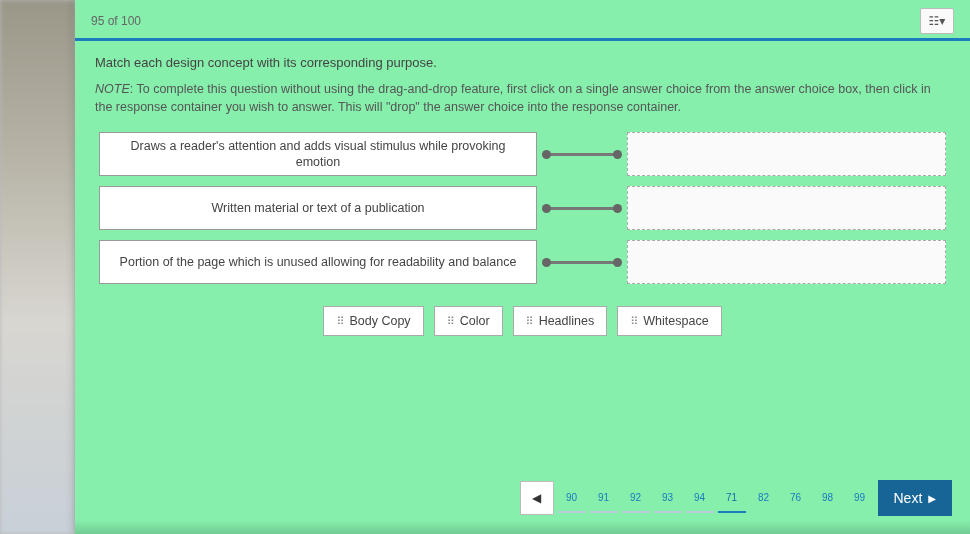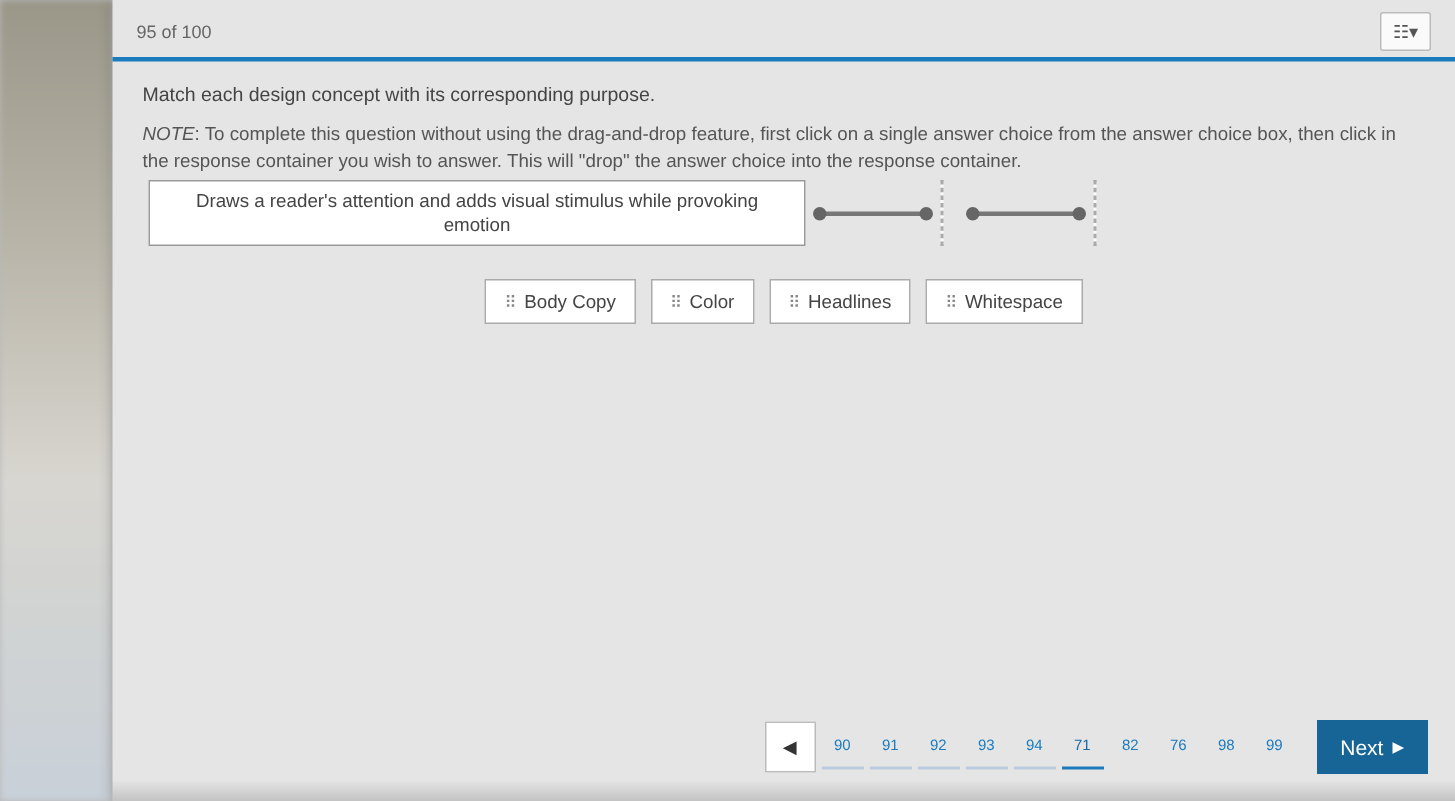--- a/index.html
+++ b/index.html
@@ -16,21 +16,21 @@
   left: 0; top: 0;
   width: 75px; height: 534px;
   background: linear-gradient(180deg, #9a9688 0%, #b8b4a8 30%, #d8d6d0 60%, #c8d0d8 100%);
   filter: blur(2px);
   z-index: 0;
 }
 .main-panel {
   position: absolute;
   left: 75px; top: 0;
   width: 895px; height: 534px;
-  background: #e5e5e5;
+  background: #86efac;
   box-shadow: -2px 0 8px rgba(0,0,0,0.15);
 }
 .header-row {
   height: 34px;
   padding: 8px 16px 0 16px;
   display: flex;
   justify-content: space-between;
   align-items: center;
 }
 .progress-label {
@@ -67,23 +67,23 @@
   color: #555;
   line-height: 1.45;
   margin-bottom: 1px;
 }
 .note-label {
   font-style: italic;
   font-weight: normal;
 }
 .match-area {
   display: flex;
-  flex-direction: row;
+  flex-direction: column;
   gap: 10px;
-  margin: 4px 4px;
+  margin: 16px 4px;
 }
 .match-row {
   display: flex;
   align-items: center;
   height: 44px;
 }
 .source-box {
   flex: 0 0 438px;
   height: 44px;
   border: 1px solid #999;
@@ -182,21 +182,21 @@
   cursor: pointer;
 }
 .page-link.underline {
   border-bottom-color: #bcd;
 }
 .page-link.current {
   color: #1a6aa8;
   border-bottom-color: #1a7bbd;
 }
 .next-btn {
-  margin-left: 10px;
+  margin-left: 0;
   height: 36px;
   padding: 0 16px;
   background: #176596;
   color: #fff;
   font-size: 14px;
   border: none;
   display: flex;
   align-items: center;
   gap: 6px;
   cursor: pointer;
@@ -237,22 +237,30 @@
 
       <div class="match-row">
         <div class="source-box">Draws a reader's attention and adds visual stimulus while provoking emotion</div>
         <div class="connector">
             <div class="line"></div>
           </div>
         <div class="target-box"></div>
       </div>
 
 
-
       <div class="match-row">
+        <div class="source-box">Written material or text of a publication</div>
+        <div class="connector">
+            <div class="line"></div>
+          </div>
+        <div class="target-box"></div>
+      </div>
+
+      <div class="match-row">
+        <div class="source-box">Portion of the page which is unused allowing for readability and balance</div>
         <div class="connector">
             <div class="line"></div>
           </div>
         <div class="target-box"></div>
       </div>
 
     </div>
 
     <div class="choices-row">
       <div class="choice">

